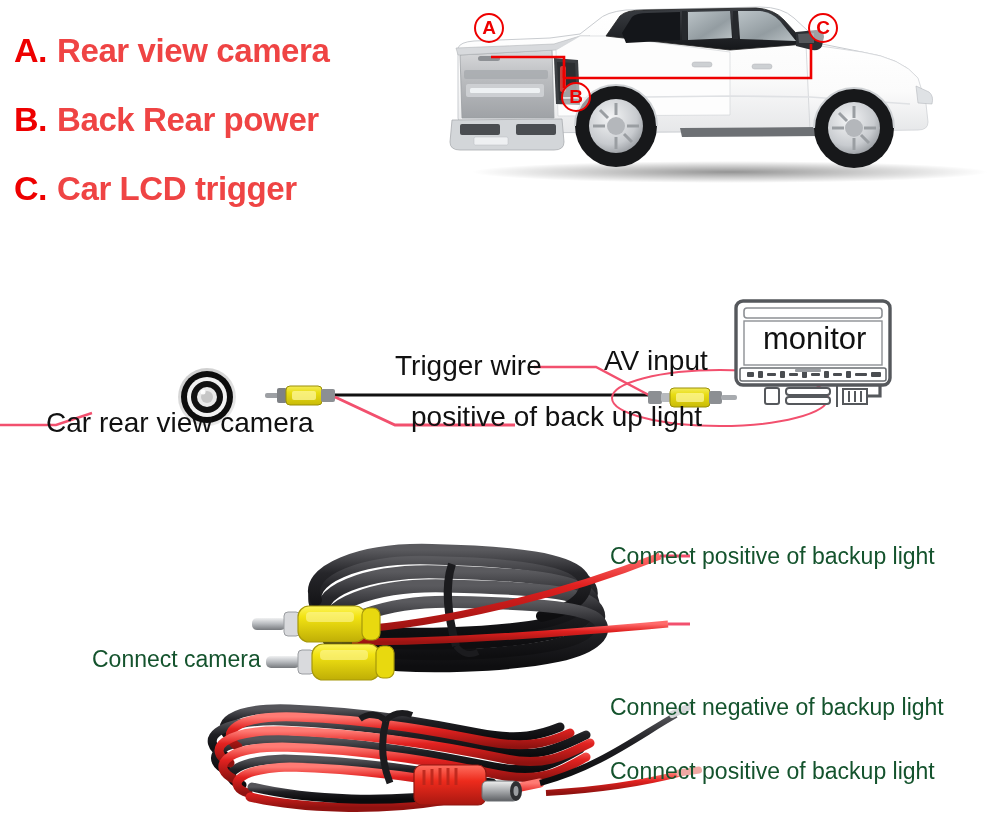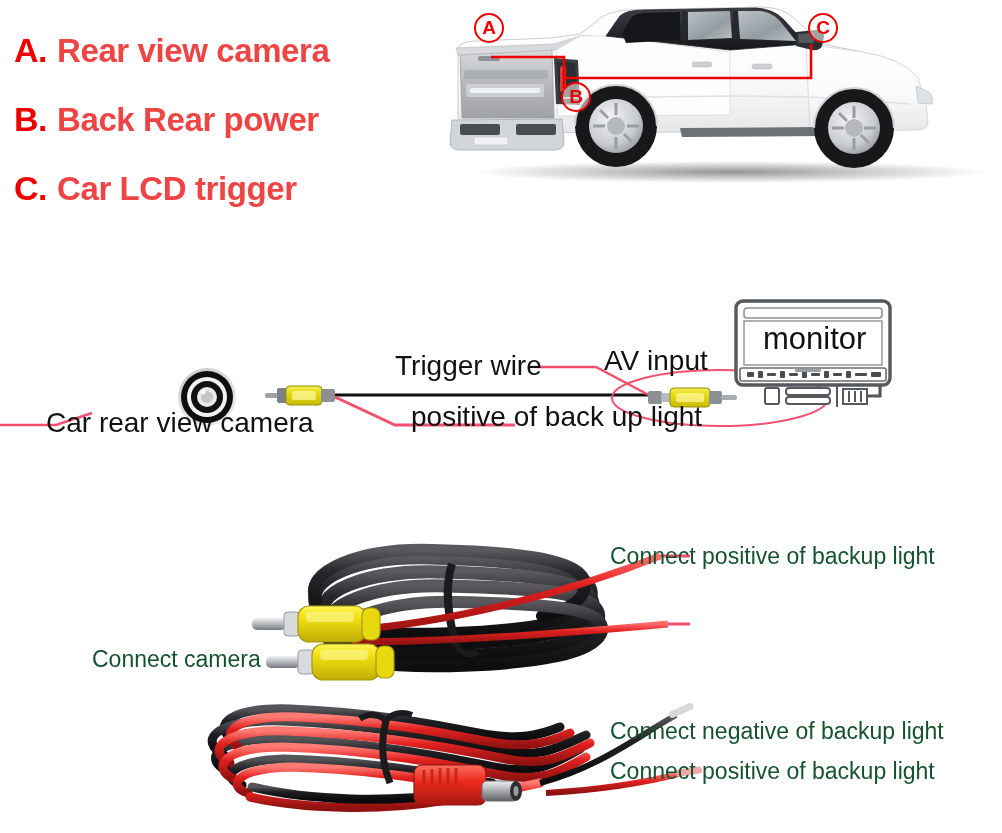--- a/index.html
+++ b/index.html
@@ -434,16 +434,16 @@
       <ellipse cx="516" cy="106" rx="2.5" ry="5" fill="#9a9da1"></ellipse>
     </g>
 
     <path d="M540,98 C600,82 640,50 676,30" stroke="url(#blk2)" stroke-width="6" fill="none"></path>
     <rect x="668" y="22" width="26" height="7" rx="3" fill="#d6d8da" transform="rotate(-24 681 25)"></rect>
 
     <path d="M546,108 C614,104 652,96 682,88" stroke="url(#red2)" stroke-width="6" fill="none"></path>
     <rect x="676" y="83" width="26" height="7" rx="3" fill="#f0a9a4" transform="rotate(-9 689 86)"></rect>
   </svg>
 
-  <div class="plbl" style="left:610px;top:9px;margin-top:24px;">Connect negative of backup light</div>
+  <div class="plbl" style="left:610px;top:9px;">Connect negative of backup light</div>
   <div class="plbl" style="left:610px;top:73px;">Connect positive of backup light</div>
 
 </div>
 
 </body></html>

